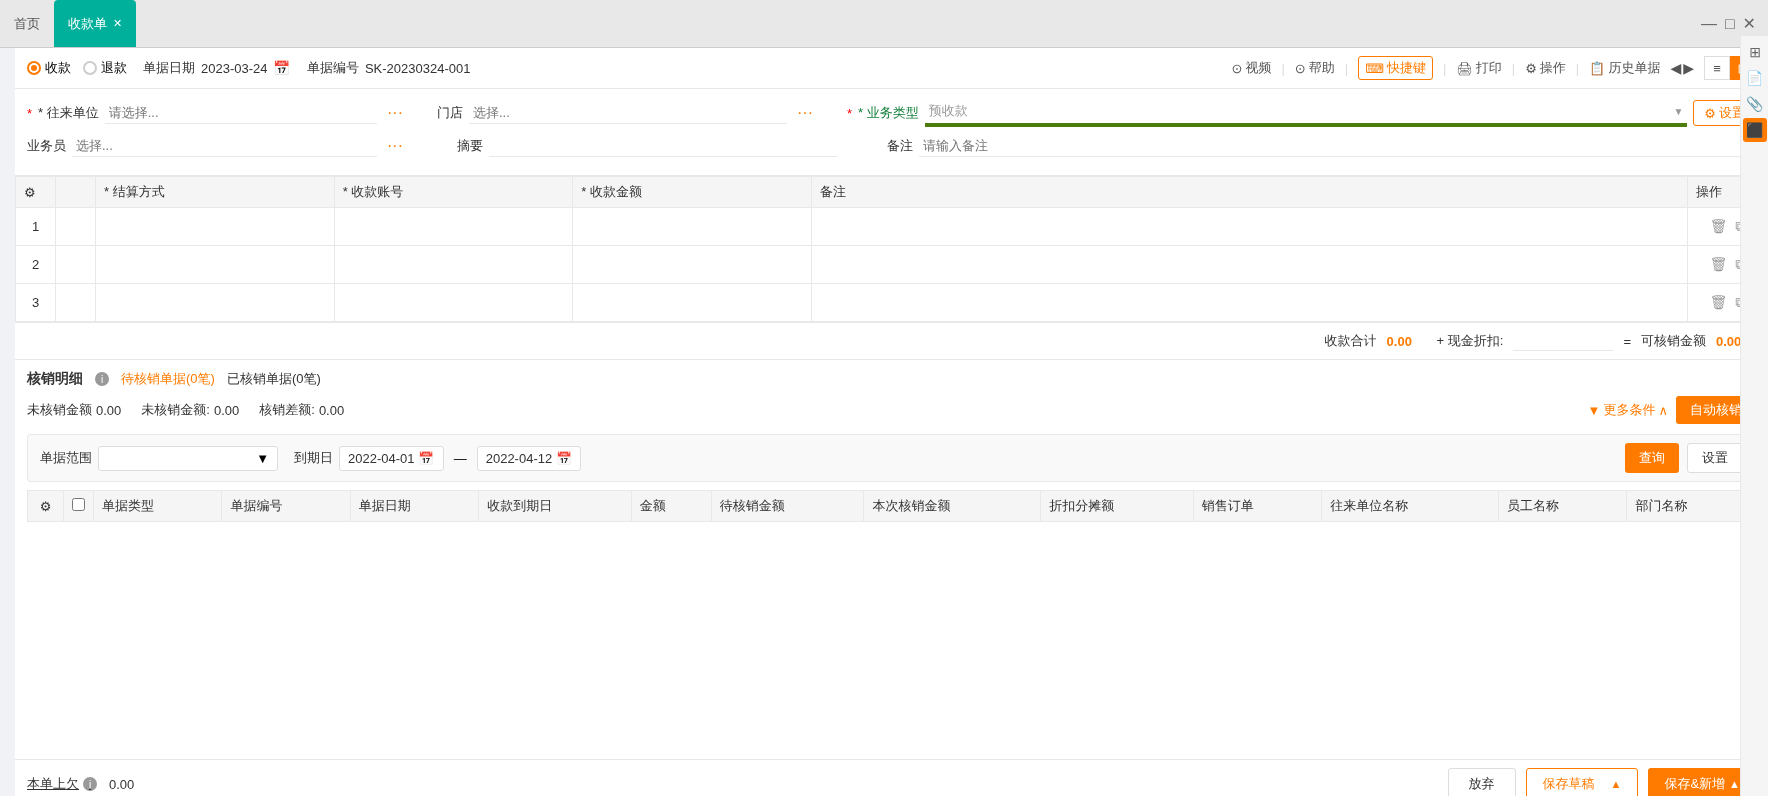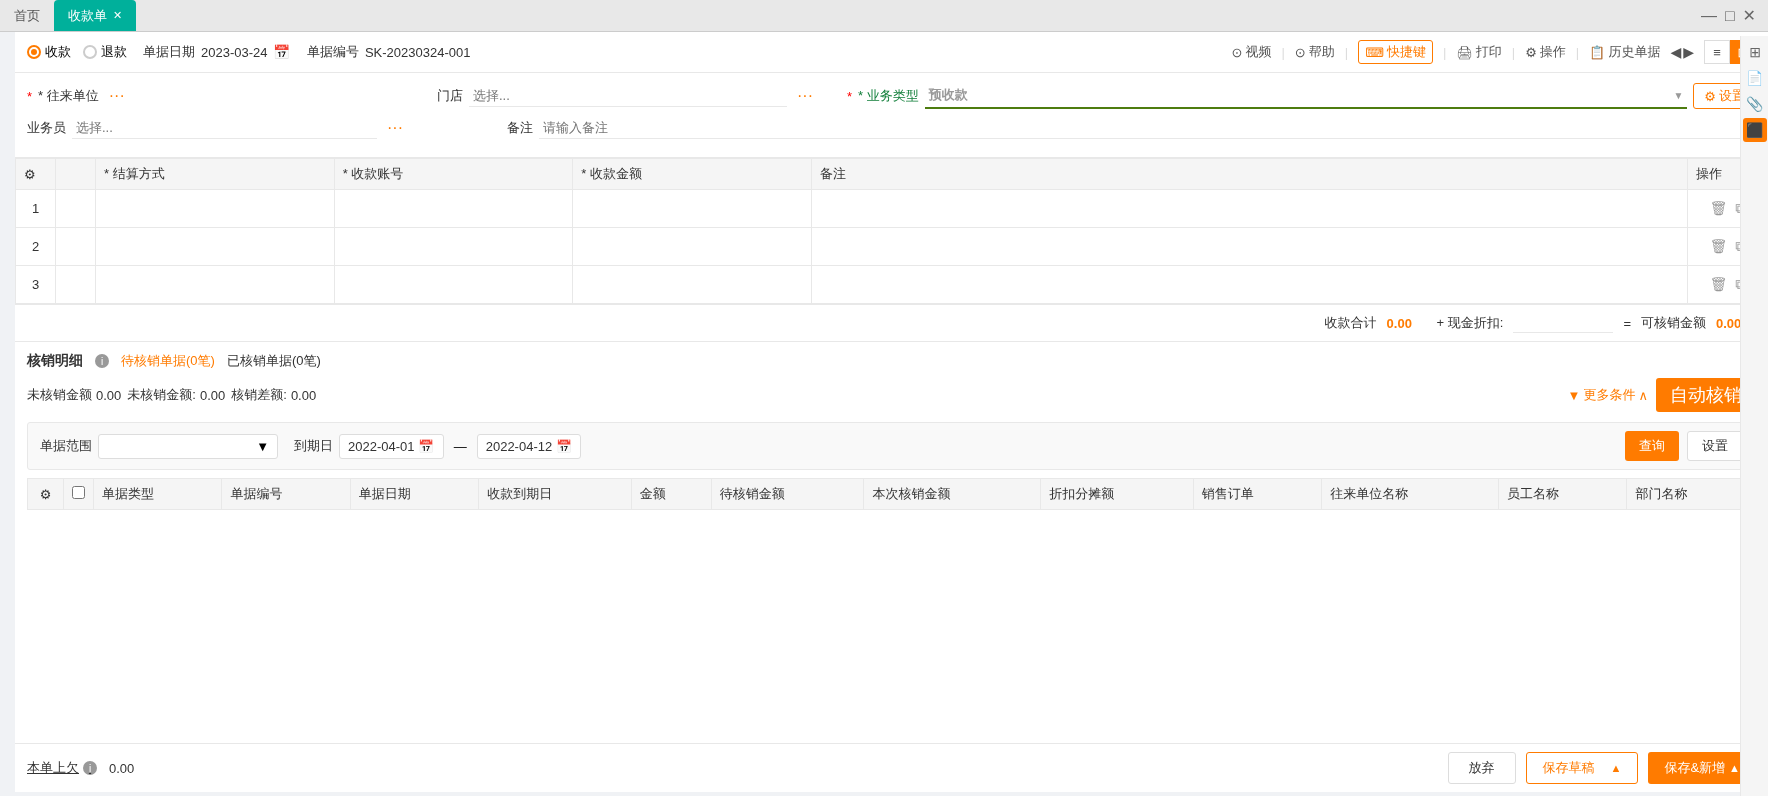--- a/index.html
+++ b/index.html
@@ -1,20 +1,20 @@
 <!DOCTYPE html>
 <html><head>
   <meta charset="utf-8">
   <style>
     * { box-sizing: border-box; margin: 0; padding: 0; font-family: 'Microsoft YaHei', Arial, sans-serif; font-size: 13px; }
     body { background: #f0f2f5; overflow: hidden; width: 1768px; height: 796px; }
 
     
     .tab-bar {
-      display: flex; align-items: center; background: #e8e8e8; height: 32px;
+      display: flex; align-items: center; background: #e8e8e8; height: 48px;
       border-bottom: 1px solid #ccc;
     }
     .tab-item {
       display: flex; align-items: center; padding: 0 14px; height: 100%; cursor: pointer;
       font-size: 13px; color: #555; background: #e8e8e8;
     }
     .tab-item.active {
       background: #00b09b; color: #fff; border-radius: 4px 4px 0 0;
     }
     .tab-item .close-icon { margin-left: 6px; font-size: 11px; cursor: pointer; }
@@ -67,22 +67,22 @@
       display: flex; align-items: center; gap: 6px; flex: 1;
     }
     .required { color: #f00; }
     .field-label-req { white-space: nowrap; color: #333; }
     .input-box {
       flex: 1; border: none; border-bottom: 1px solid #e8e8e8; outline: none;
       padding: 3px 4px; color: #999; background: transparent; font-size: 13px;
     }
     .ellipsis-btn { color: #ff7b00; cursor: pointer; font-size: 16px; padding: 0 4px; }
     .select-box {
-      flex: 1; border: none; border-bottom: 2px solid #4d7c0f; outline: none;
-      padding: 3px 4px; color: #999; background: transparent; font-size: 13px; display: flex; align-items: center; justify-content: space-between; font-weight: bold;
+      flex: 1; border: none; border-bottom: 4px solid #4d7c0f; outline: none;
+      padding: 3px 4px; color: #999; background: transparent; font-size: 13px; display: flex; align-items: center; justify-content: space-between;
     }
     .select-arrow { color: #999; font-size: 10px; }
     .settings-btn {
       background: #fff; border: 1px solid #ff7b00; color: #ff7b00; padding: 3px 10px;
       border-radius: 3px; cursor: pointer; white-space: nowrap; display: flex; align-items: center; gap: 3px;
     }
     .field-divider { width: 30px; }
 
     
     .table-area { flex: none; overflow: hidden; border-bottom: 1px solid #e8e8e8; }
@@ -125,31 +125,31 @@
     }
     .section-title { font-size: 14px; font-weight: bold; color: #333; }
     .info-icon {
       width: 14px; height: 14px; border-radius: 50%; background: #999; color: #fff;
       display: inline-flex; align-items: center; justify-content: center; font-size: 10px; cursor: pointer;
     }
     .tab-link { color: #ff7b00; cursor: pointer; font-size: 13px; }
     .tab-link.inactive { color: #333; }
 
     .writeoff-stats {
-      display: flex; align-items: center; gap: 6px; margin-bottom: 10px;
+      display: flex; align-items: center; gap: 20px; margin-bottom: 10px;
     }
     .stat-item { display: flex; align-items: center; gap: 4px; font-size: 13px; color: #333; }
     .stat-value { color: #333; }
     .filter-right { margin-left: auto; display: flex; align-items: center; gap: 8px; }
     .filter-btn {
       color: #ff7b00; cursor: pointer; font-size: 13px; display: flex; align-items: center; gap: 3px;
     }
     .auto-writeoff-btn {
       background: #ff7b00; color: #fff; border: none; padding: 5px 14px;
-      border-radius: 3px; cursor: pointer; font-size: 18px;
+      border-radius: 3px; cursor: pointer; font-size: 13px;
     }
 
     .filter-fields {
       display: flex; align-items: center; gap: 16px; margin-bottom: 8px;
       background: #f9f9f9; padding: 8px 12px; border: 1px solid #e8e8e8; border-radius: 3px;
     }
     .filter-field { display: flex; align-items: center; gap: 6px; }
     .filter-label { color: #333; white-space: nowrap; }
     .filter-select {
       border: 1px solid #ddd; padding: 4px 8px; border-radius: 3px; min-width: 120px;
@@ -293,20 +293,21 @@
       </div>
     </div>
   </div>
 
   <div class="form-area">
     <div class="form-row">
 
       <div class="form-field" style="max-width:380px;">
         <span class="required">*</span>
         <span class="field-label-req" style="color:#333;">* 往来单位</span>
+        <input class="input-box" style="width: 240px;" placeholder="请选择...">
         <span class="ellipsis-btn">···</span>
       </div>
       <div class="field-divider"></div>
 
       <div class="form-field" style="max-width:380px;">
         <span class="field-label-req">门店</span>
         <input class="input-box" style="width: 260px;" placeholder="选择...">
         <span class="ellipsis-btn">···</span>
       </div>
       <div class="field-divider"></div>
@@ -326,20 +327,24 @@
     </div>
     <div class="form-row">
 
       <div class="form-field" style="max-width:380px;">
         <span class="field-label-req">业务员</span>
         <input class="input-box" style="width: 260px;" placeholder="选择...">
         <span class="ellipsis-btn">···</span>
       </div>
       <div class="field-divider" style="width:50px;"></div>
 
+      <div class="form-field" style="flex:1; max-width:380px;">
+        <span class="field-label-req">摘要</span>
+        <input class="input-box" style="flex: 1 1 0%;">
+      </div>
       <div class="field-divider" style="width:50px;"></div>
 
       <div class="form-field" style="flex:1;">
         <span class="field-label-req">备注</span>
         <input class="input-box" style="flex: 1 1 0%;" placeholder="请输入备注">
       </div>
     </div>
   </div>
 
   <div class="table-area">

